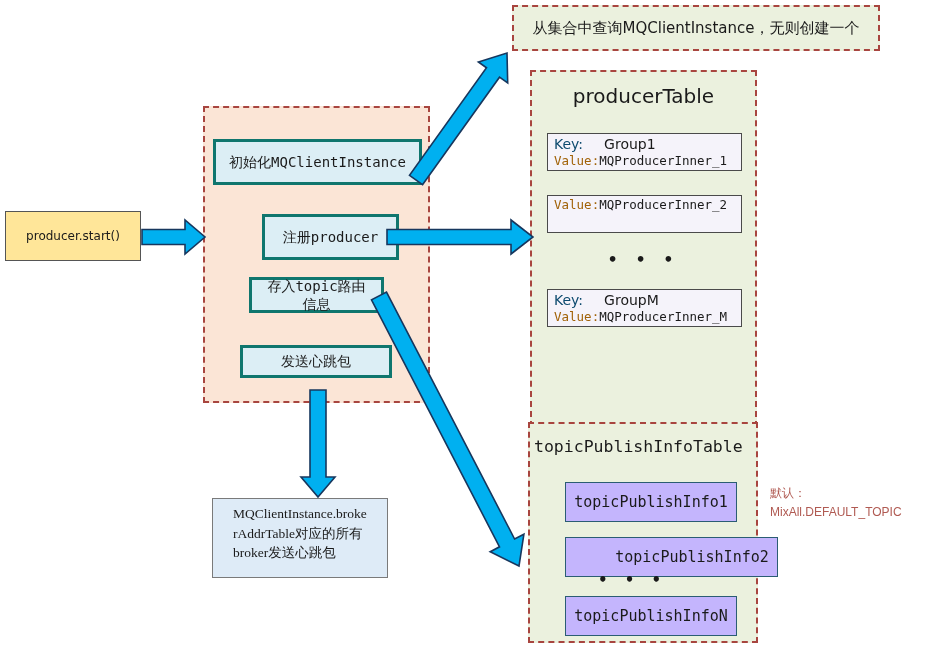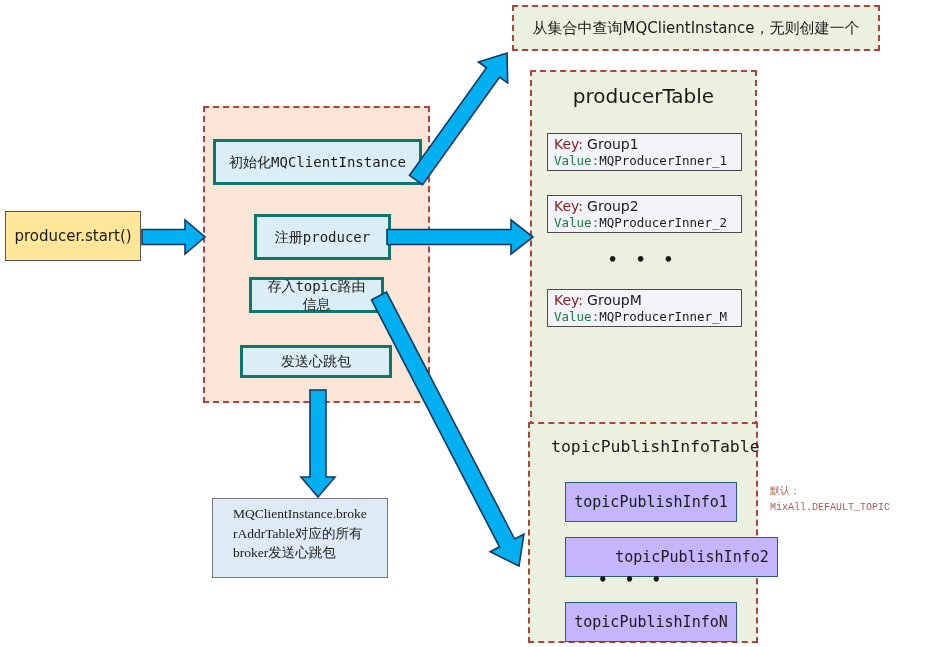--- a/index.html
+++ b/index.html
@@ -9,65 +9,65 @@
   }
   .abs{position:absolute;box-sizing:border-box;}
   .dashed{border:2px dashed #A8453F;}
 
   
   .query-note{left:512px;top:5px;width:368px;height:46px;background:#EBF1DE;
     display:flex;align-items:center;justify-content:center;font-size:15px;}
 
   
   .start-box{left:5px;top:211px;width:136px;height:50px;background:#FFE699;border:1px solid #555;
-    display:flex;align-items:center;justify-content:center;font-size:15px;}
+    display:flex;align-items:center;justify-content:center;font-size:12px;}
 
   
   .flow-wrap{left:203px;top:106px;width:227px;height:297px;background:#FBE5D6;}
   .step{background:#DCEEF5;border:3px solid #0f766e;display:flex;align-items:center;justify-content:center;
     font-size:14px;text-align:center;white-space:pre-line;line-height:1.3;
     font-family:"DejaVu Sans Mono","DejaVu Sans",monospace;}
   .step0{left:213px;top:139px;width:209px;height:46px;}
-  .step1{left:254px;top:214px;width:137px;height:46px;text-align:center;}
+  .step1{left:262px;top:214px;width:137px;height:46px;text-align:center;}
   .step2{left:249px;top:277px;width:135px;height:36px;}
   .step3{left:240px;top:345px;width:152px;height:33px;}
 
   
   .heartbeat-note{left:212px;top:498px;width:176px;height:80px;background:#DEEBF7;border:1px solid #7a7a7a;
     font-size:13.5px;line-height:1.45;padding:5px 20px;white-space:pre-line;
     font-family:Liberation Serif, serif;}
 
   
   .producer-table{left:530px;top:70px;width:227px;height:367px;background:#EBF1DE;}
   .pt-title{position:absolute;top:12px;left:0;width:100%;text-align:center;font-size:20px;color:#1a1a1a;}
   .kv{position:absolute;left:15px;width:195px;height:38px;background:#F5F3FA;border:1px solid #4a4a4a;
     padding:1px 6px;box-sizing:border-box;}
   .kv-key{font-size:14px;line-height:18px;}
   .kv-value{font-family:"DejaVu Sans Mono","Liberation Mono",monospace;font-size:12.5px;line-height:16px;}
-  .klabel{color:#7f1d1d;margin-right:4px;}
-  .vlabel{color:#15803d;}
+  .klabel{color:#0c4a6e;margin-right:21px;}
+  .vlabel{color:#a16207;}
   .kv0{top:61px;} .kv1{top:123px;} .kv2{top:217px;} .kv3{top:271px;}
   .kv3 .kv-key{font-family:"DejaVu Sans Mono","Liberation Mono",monospace;font-size:13px;}
   .pt-dots{position:absolute;top:178px;left:0;width:100%;text-align:center;font-weight:bold;
     font-size:16px;letter-spacing:6px;}
 
   
   .topic-table{left:528px;top:422px;width:230px;height:221px;background:#EBF1DE;}
-  .tt-title{position:absolute;top:13px;left:21px;width:100%;font-size:16.5px;
+  .tt-title{position:absolute;top:13px;left:4px;width:100%;font-size:16.5px;
     font-family:"DejaVu Sans Mono","Liberation Mono",monospace;}
   .titem{position:absolute;left:35px;width:170px;height:38px;background:#c4b5fd;border:1.5px solid #2b5d73;
     display:flex;align-items:center;justify-content:center;font-size:15px;
     font-family:"DejaVu Sans Mono","Liberation Mono",monospace;}
-  .ti0{top:58px;} .ti1{top:113px;padding-left:41px;} .ti2{top:178px;text-align:right;}
+  .ti0{top:58px;} .ti1{top:113px;padding-left:41px;} .ti2{top:172px;text-align:right;}
   .tt-dots{position:absolute;top:147px;left:0;width:205px;text-align:center;font-weight:bold;
     font-size:15px;letter-spacing:6px;}
 
   
-  .default-note{left:770px;top:484px;width:155px;color:#B05A52;font-size:10px;line-height:1.55;
-    font-family:Liberation Mono, monospace;}
+  .default-note{left:770px;top:484px;width:155px;color:#B05A52;font-size:12px;line-height:1.55;
+    font-family:Liberation Sans, sans-serif;}
 
   
   #arrows-svg{position:absolute;left:0;top:0;width:925px;height:647px;z-index:10;pointer-events:none;}
 </style>
 </head>
 <body>
 
 <div class="canvas">
 
   <div class="abs dashed query-note">
@@ -91,21 +91,20 @@
 
   <div class="abs dashed producer-table">
     <div class="pt-title">producerTable</div>
 
     <div class="kv kv0">
       <div class="kv-key"><span class="klabel">Key:</span><span>Group1</span></div>
       <div class="kv-value"><span class="vlabel">Value:</span><span>MQProducerInner_1</span></div>
     </div>
 
     <div class="kv kv1">
-      <div class="kv-key"><span class="klabel">Key:</span><span>Group2</span></div>
       <div class="kv-value"><span class="vlabel">Value:</span><span>MQProducerInner_2</span></div>
     </div>
 
     <div class="pt-dots">• • •</div>
 
     <div class="kv kv2">
       <div class="kv-key"><span class="klabel">Key:</span><span>GroupM</span></div>
       <div class="kv-value"><span class="vlabel">Value:</span><span>MQProducerInner_M</span></div>
     </div>
 

